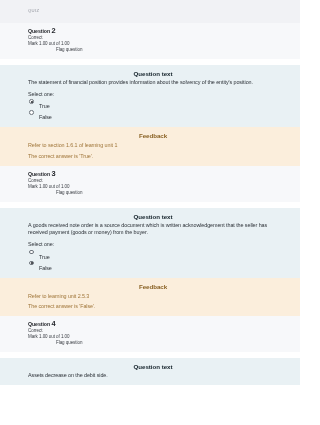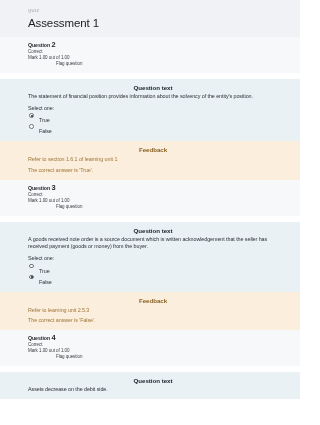--- a/index.html
+++ b/index.html
@@ -153,21 +153,20 @@
 
   .tail { background:#ffffff; }
 </style>
 </head>
 <body>
 
 <div id="page">
 
   <div class="doc-header">
     <div class="kicker">QUIZ</div>
-    <div class="doc-title">Assessment 1</div>
   </div>
 
   <div class="qmeta">
     <div class="qmeta-title">
       <span>Question</span>
       <span class="qnum">2</span>
     </div>
     <div class="qmeta-line">Correct</div>
     <div class="qmeta-line">Mark 1.00 out of 1.00</div>
     <div class="qmeta-flag">Flag question</div>

